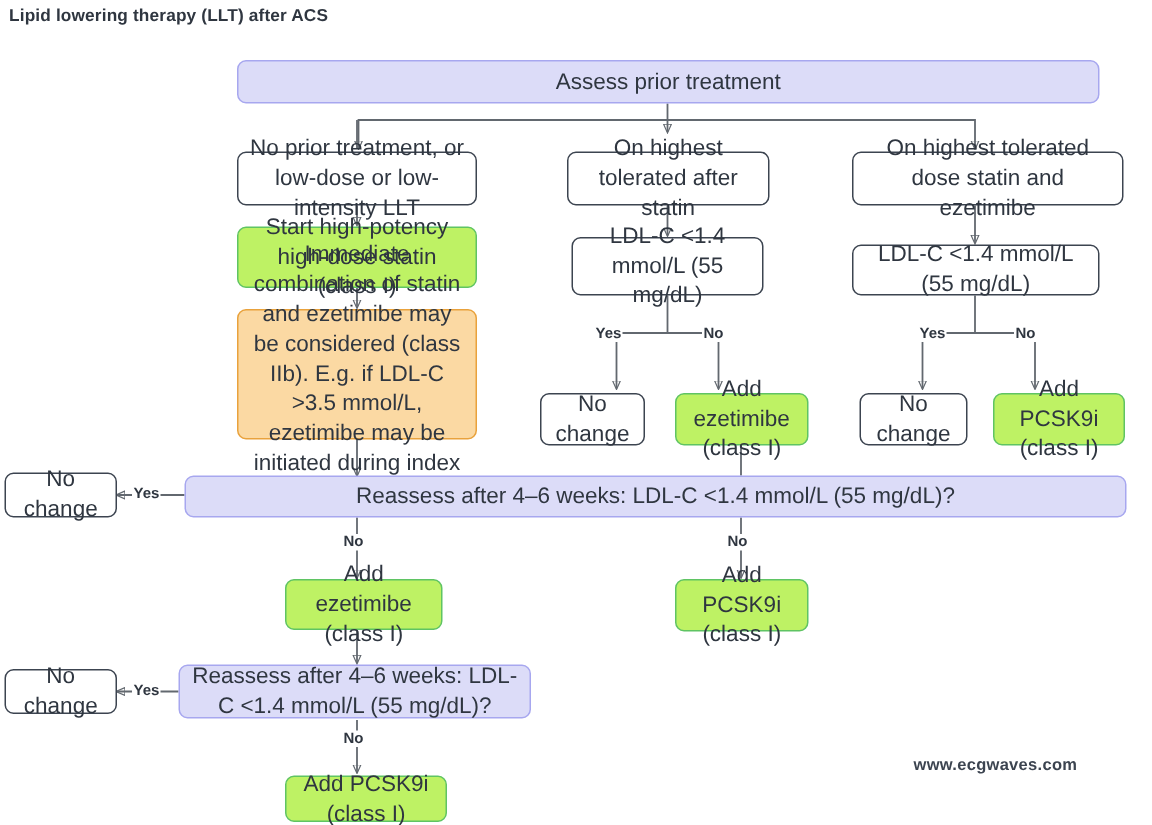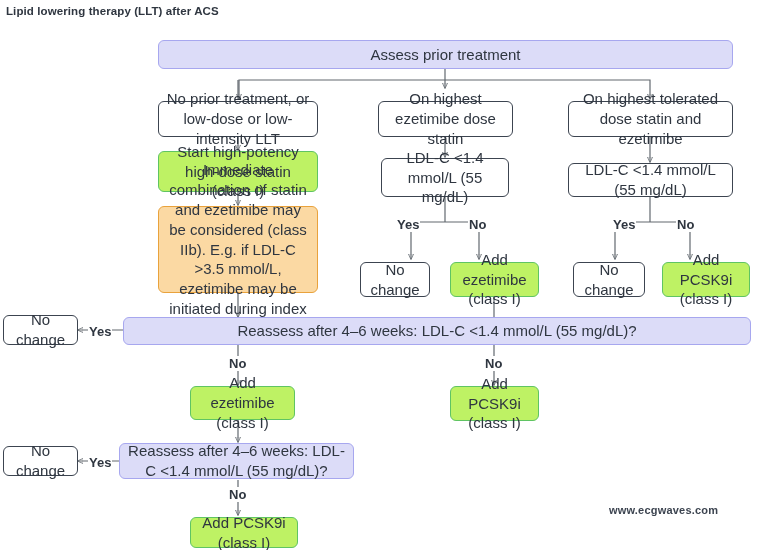--- a/index.html
+++ b/index.html
@@ -63,21 +63,21 @@
     background: #bef264;
     border: 1.4px solid #5fc463;
     justify-content: flex-end;
   }
   .node-orange {
     background: #fbd9a3;
     border: 1.4px solid #e9a23c;
   }
   .edge-label {
     position: absolute;
-    font-size: 13px;
+    font-size: 10px;
     font-weight: bold;
     color: #2f3640;
     background: #ffffff;
     padding: 0 1px;
     white-space: nowrap;
   }
   svg#edges {
     position: absolute;
     left: 0;
     top: 0;
@@ -144,24 +144,24 @@
 
   <div class="node node-purple" style="left:158px; top:40px; width:575px; height:29px;">
     <span>Assess prior treatment</span>
   </div>
 
   <div class="node node-plain" style="left:158px; top:101px; width:160px; height:36px;">
     <span>No prior treatment, or low-dose or low-intensity LLT</span>
   </div>
 
   <div class="node node-plain" style="left:378px; top:101px; width:135px; height:36px;">
-    <span>On highest ezetimibe dose statin</span>
-  </div>
-
-  <div class="node node-plain" style="left:568px; top:101px; width:165px; height:36px;">
+    <span>On highest tolerated after statin</span>
+  </div>
+
+  <div class="node node-plain" style="left:568px; top:101px; width:181px; height:36px;">
     <span>On highest tolerated dose statin and ezetimibe</span>
   </div>
 
   <div class="node node-green" style="left:158px; top:151px; width:160px; height:41px;">
     <span>Start high-potency high-dose statin (class I)</span>
   </div>
 
   <div class="node node-orange" style="left:158px; top:206px; width:160px; height:87px;">
     <span>Immediate combination of statin and ezetimibe may be considered (class IIb). E.g. if LDL-C &gt;3.5 mmol/L, ezetimibe may be initiated during index hospitalization.</span>
   </div>

